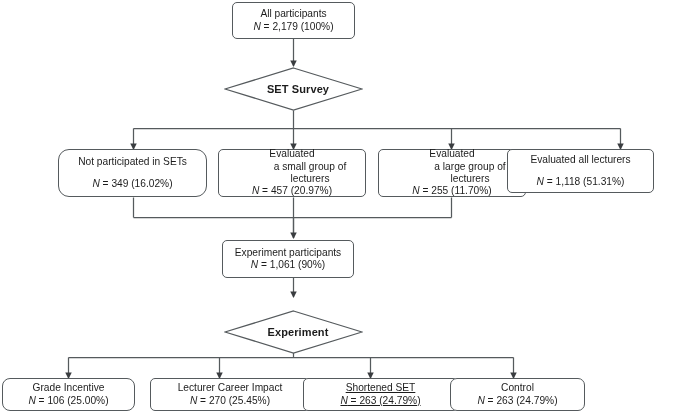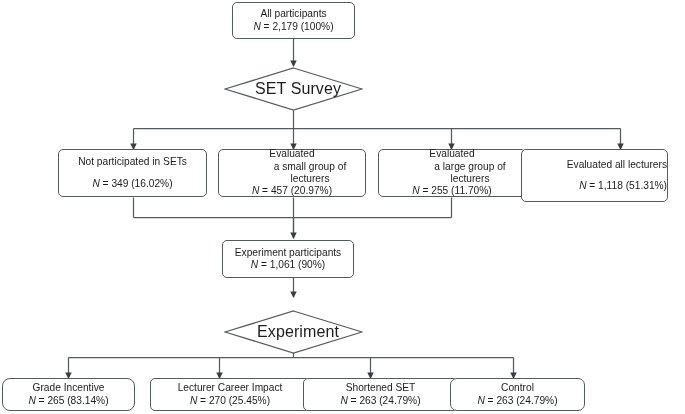--- a/index.html
+++ b/index.html
@@ -44,22 +44,22 @@
     align-items:center;
     justify-content:center;
   }
   .diamond-wrap svg{
     position:absolute;
     left:0;top:0;
   }
   .diamond-label{
     position:relative;
     z-index:2;
-    font-size:16px;
-    font-weight:normal;
+    font-size:11px;
+    font-weight:bold;
     color:#1c1c1c;
     letter-spacing:.1px;
     padding-left:9px;
   }
   .line1{display:block;}
   .line2{display:block;padding-left:36px;}
   .nval{display:block;}
   .nval .ital{font-style:italic;}
   .spacer{display:block;height:9px;}
 </style>
@@ -107,67 +107,67 @@
     <span class="nval"><em class="ital">N</em><span> = 2,179 (100%)</span></span>
   </div>
 
   <div class="diamond-wrap" style="left:224px;top:67px;width:139px;height:44px;">
     <svg width="139" height="44" viewBox="0 0 139 44">
       <polygon points="69.5,1 138,22 69.5,43 1,22" fill="#ffffff" stroke="#555a5d" stroke-width="1.25"></polygon>
     </svg>
     <span class="diamond-label">SET Survey</span>
   </div>
 
-  <div class="node box" style="left:58px;top:149px;width:149px;height:48px;">
+  <div class="node box" style="left:58px;top:149px;width:149px;height:48px;border-radius:11px;">
     <span class="line1">Not participated in SETs</span>
     <span class="spacer"></span>
     <span class="nval"><em class="ital">N</em><span> = 349 (16.02%)</span></span>
   </div>
 
   <div class="node box" style="left:218px;top:149px;width:148px;height:48px;">
     <span class="line1">Evaluated</span>
     <span class="line2">a small group of lecturers</span>
     <span class="nval"><em class="ital">N</em><span> = 457 (20.97%)</span></span>
   </div>
 
   <div class="node box" style="left:378px;top:149px;width:148px;height:48px;">
     <span class="line1">Evaluated</span>
     <span class="line2">a large group of lecturers</span>
     <span class="nval"><em class="ital">N</em><span> = 255 (11.70%)</span></span>
   </div>
 
-  <div class="node box" style="left:521px;top:149px;width:147px;height:53px;align-items:flex-end;">
+  <div class="node box" style="left:507px;top:149px;width:147px;height:44px;">
     <span class="line1">Evaluated all lecturers</span>
     <span class="spacer"></span>
     <span class="nval"><em class="ital">N</em><span> = 1,118 (51.31%)</span></span>
   </div>
 
   <div class="node box" style="left:222px;top:240px;width:132px;height:38px;">
     <span class="line1">Experiment participants</span>
     <span class="nval"><em class="ital">N</em><span> = 1,061 (90%)</span></span>
   </div>
 
   <div class="diamond-wrap" style="left:224px;top:310px;width:139px;height:44px;align-items:center;">
     <svg width="139" height="44" viewBox="0 0 139 44">
       <polygon points="69.5,1 138,22 69.5,43 1,22" fill="#ffffff" stroke="#555a5d" stroke-width="1.25"></polygon>
     </svg>
     <span class="diamond-label">Experiment</span>
   </div>
 
   <div class="node box" style="left:2px;top:378px;width:133px;height:33px;border-radius:8px;">
     <span class="line1">Grade Incentive</span>
-    <span class="nval"><em class="ital">N</em><span> = 265 (83.14%)</span></span>
+    <span class="nval"><em class="ital">N</em><span> = 106 (25.00%)</span></span>
   </div>
 
   <div class="node box" style="left:150px;top:378px;width:160px;height:33px;">
     <span class="line1">Lecturer Career Impact</span>
     <span class="nval"><em class="ital">N</em><span> = 270 (25.45%)</span></span>
   </div>
 
-  <div class="node box" style="left:303px;top:378px;width:155px;height:33px;">
+  <div class="node box" style="left:303px;top:378px;width:155px;height:33px;text-decoration:underline;">
     <span class="line1">Shortened SET</span>
     <span class="nval"><em class="ital">N</em><span> = 263 (24.79%)</span></span>
   </div>
 
   <div class="node box" style="left:450px;top:378px;width:135px;height:33px;border-radius:7px;">
     <span class="line1">Control</span>
     <span class="nval"><em class="ital">N</em><span> = 263 (24.79%)</span></span>
   </div>
 
 </div>

